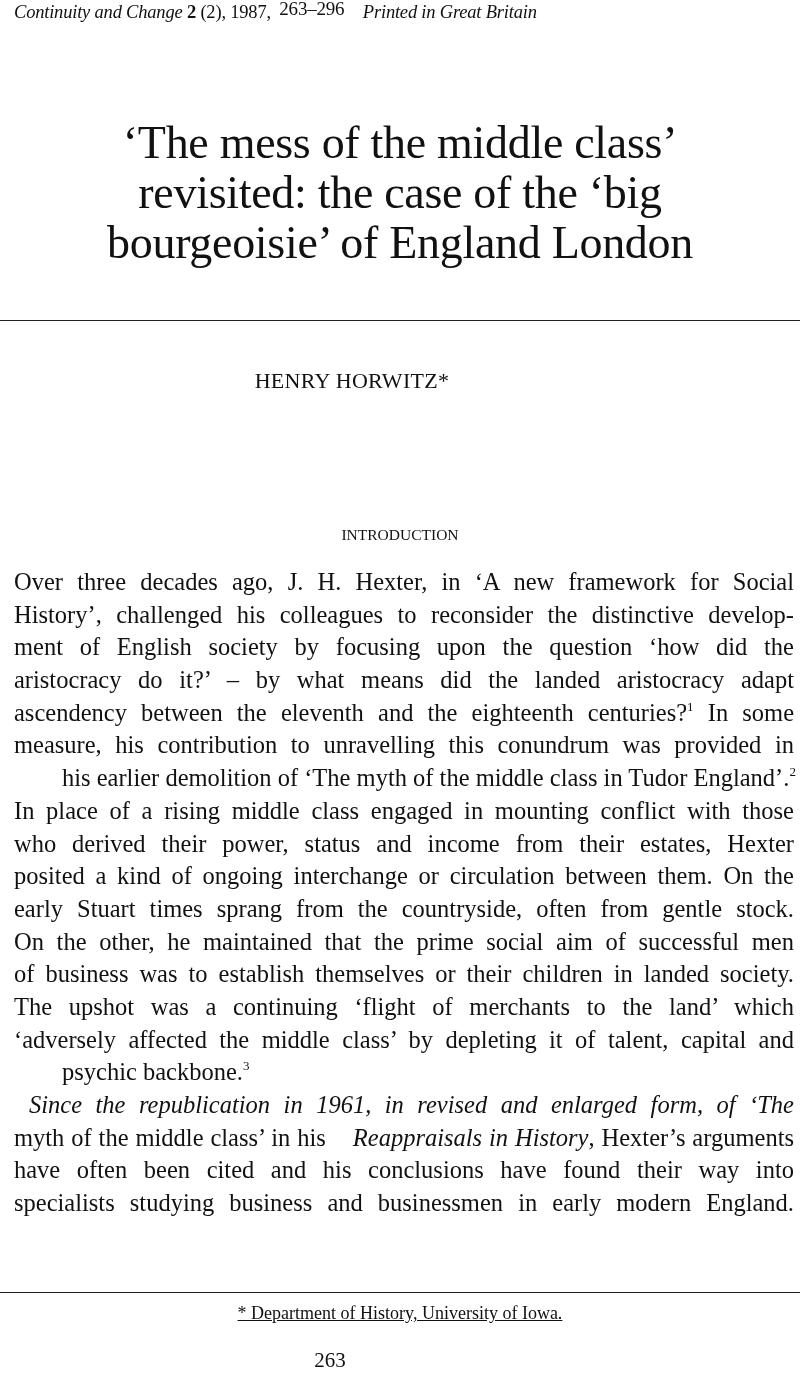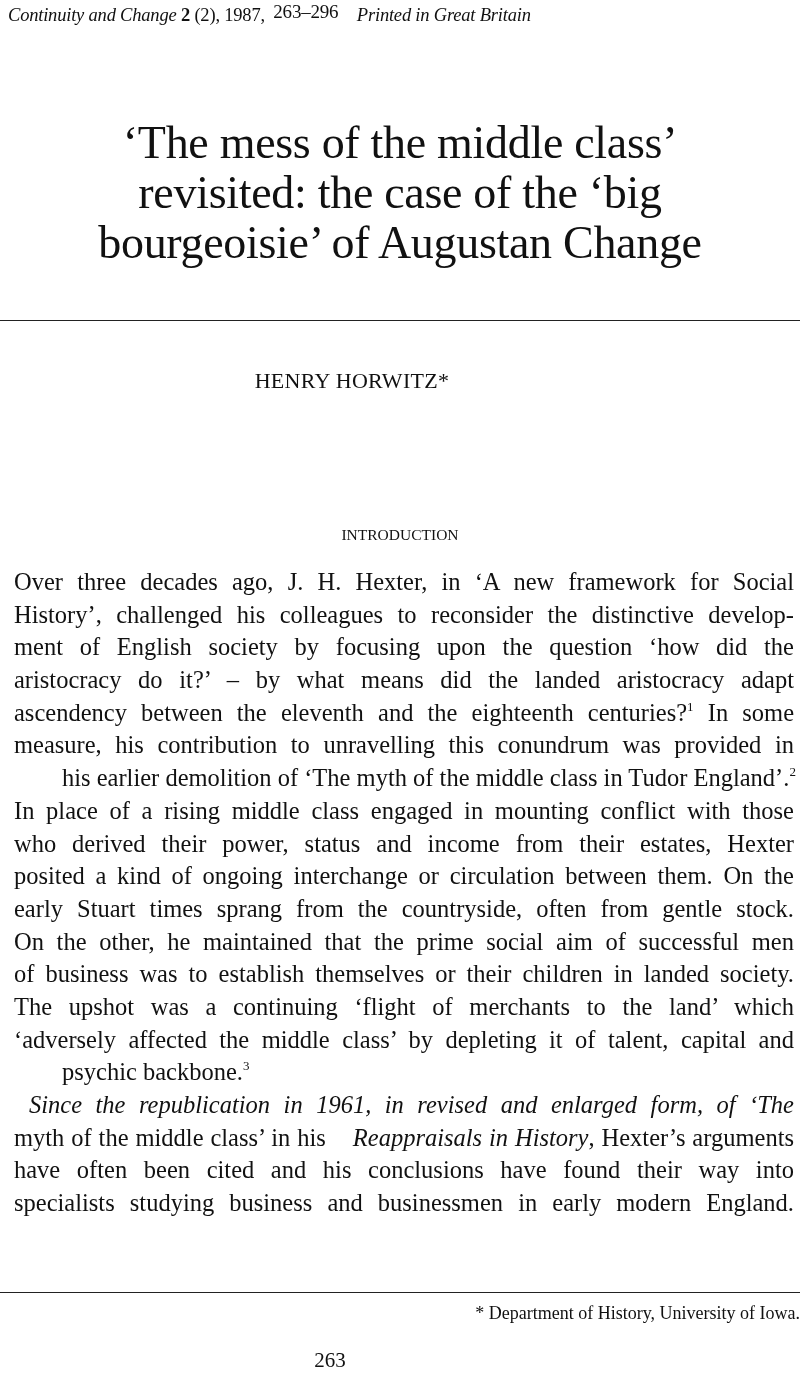--- a/index.html
+++ b/index.html
@@ -1,21 +1,21 @@
 <!DOCTYPE html>
 <html><head>
 <meta charset="utf-8">
 <style>
   html, body { margin: 0; padding: 0; background: #ffffff; }
   body {
     width: 800px; height: 1383px; position: relative; overflow: hidden;
     font-family: "Liberation Serif", "DejaVu Serif", serif; color: #111111;
   }
   .running-head {
-    position: absolute; left: 8px; top: 0px; height: 24px; line-height: 29px;
+    position: absolute; left: 14px; top: 0px; height: 24px; line-height: 24px;
     font-size: 18.5px; white-space: nowrap; letter-spacing: -0.2px;
   }
   .running-head .it { font-style: italic; }
   .running-head .bold { font-weight: bold; }
   .running-head .pages { position: relative; top: -3px; font-size: 19px; margin: 0 14px 0 4px; }
   .title {
     position: absolute; left: 0; width: 800px; top: 118px;
     text-align: center; font-size: 46px; line-height: 50px; letter-spacing: -0.3px;
   }
   .title .tline { display: block; white-space: nowrap; }
@@ -37,21 +37,21 @@
   }
   .body-text .line {
     display: block; height: 32.7px; white-space: nowrap;
     text-align: justify; text-align-last: justify;
   }
   .body-text .line.last { text-align-last: left; margin-left: 48px; }
   .body-text .line.indent { padding-left: 15px; font-style: italic; }
   sup { font-size: 13px; line-height: 0; position: relative; top: -1px; vertical-align: super; }
   .footnote {
     position: absolute; left: 0; width: 800px; top: 1303px;
-    text-align: right; font-size: 18px;
+    text-align: center; font-size: 18px; text-decoration: underline;
   }
   .page-number {
     position: absolute; left: 0; width: 660px; top: 1348px;
     text-align: center; font-size: 21px;
   }
   em { font-style: italic; margin-left: 20px; }
 </style>
 </head>
 <body>
 
@@ -59,21 +59,21 @@
   <span class="it">Continuity and Change</span>
   <span class="bold">2</span>
   <span>(2), 1987,</span>
   <span class="pages">263–296</span>
   <span class="it">Printed in Great Britain</span>
 </div>
 
 <div class="title">
   <span class="tline">‘The mess of the middle class’</span>
   <span class="tline">revisited: the case of the ‘big</span>
-  <span class="tline">bourgeoisie’ of Augustan Change</span>
+  <span class="tline">bourgeoisie’ of England London</span>
 </div>
 
 <div class="rule" style="top:320px;"></div>
 
 <div class="author">HENRY HORWITZ*</div>
 
 <div class="section-heading">INTRODUCTION</div>
 
 <div class="body-text">
   <span class="line">Over three decades ago, J. H. Hexter, in ‘A new framework for Social</span>

